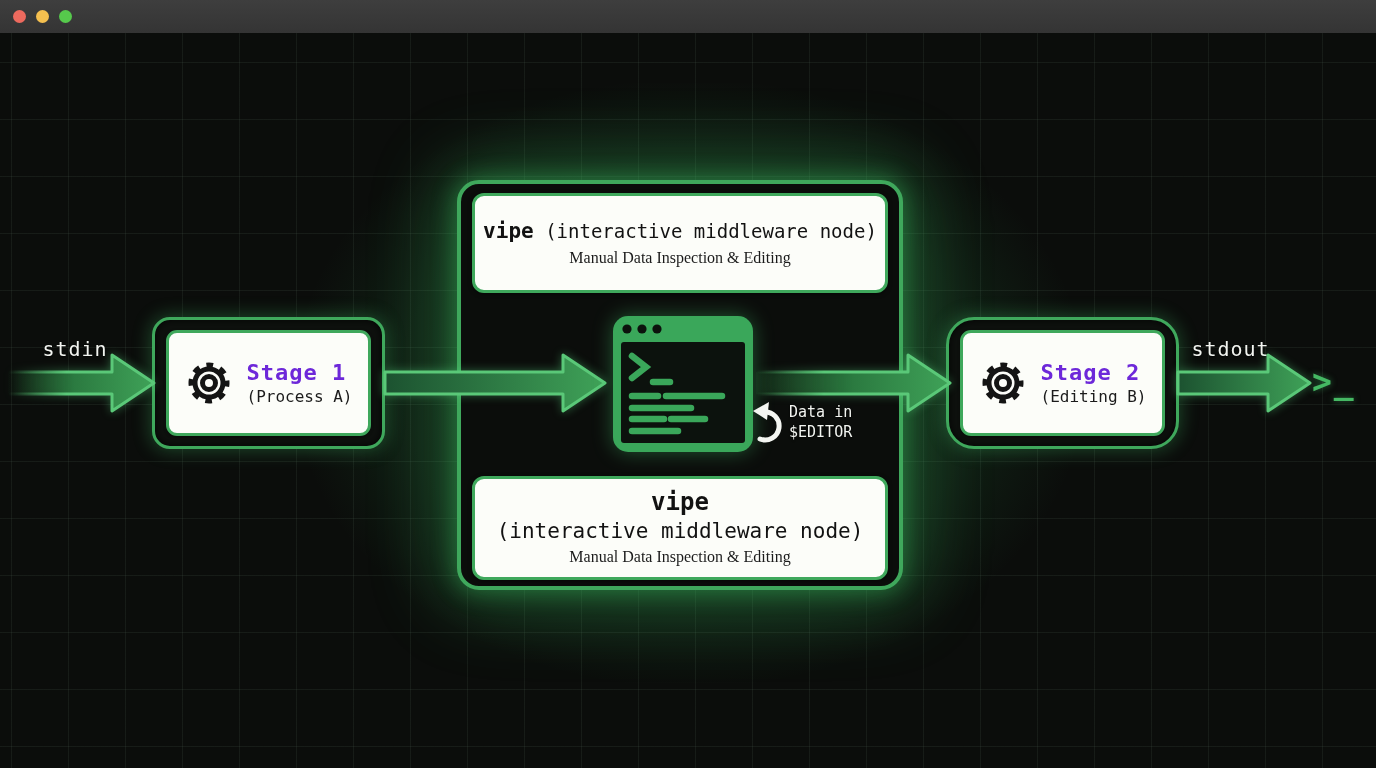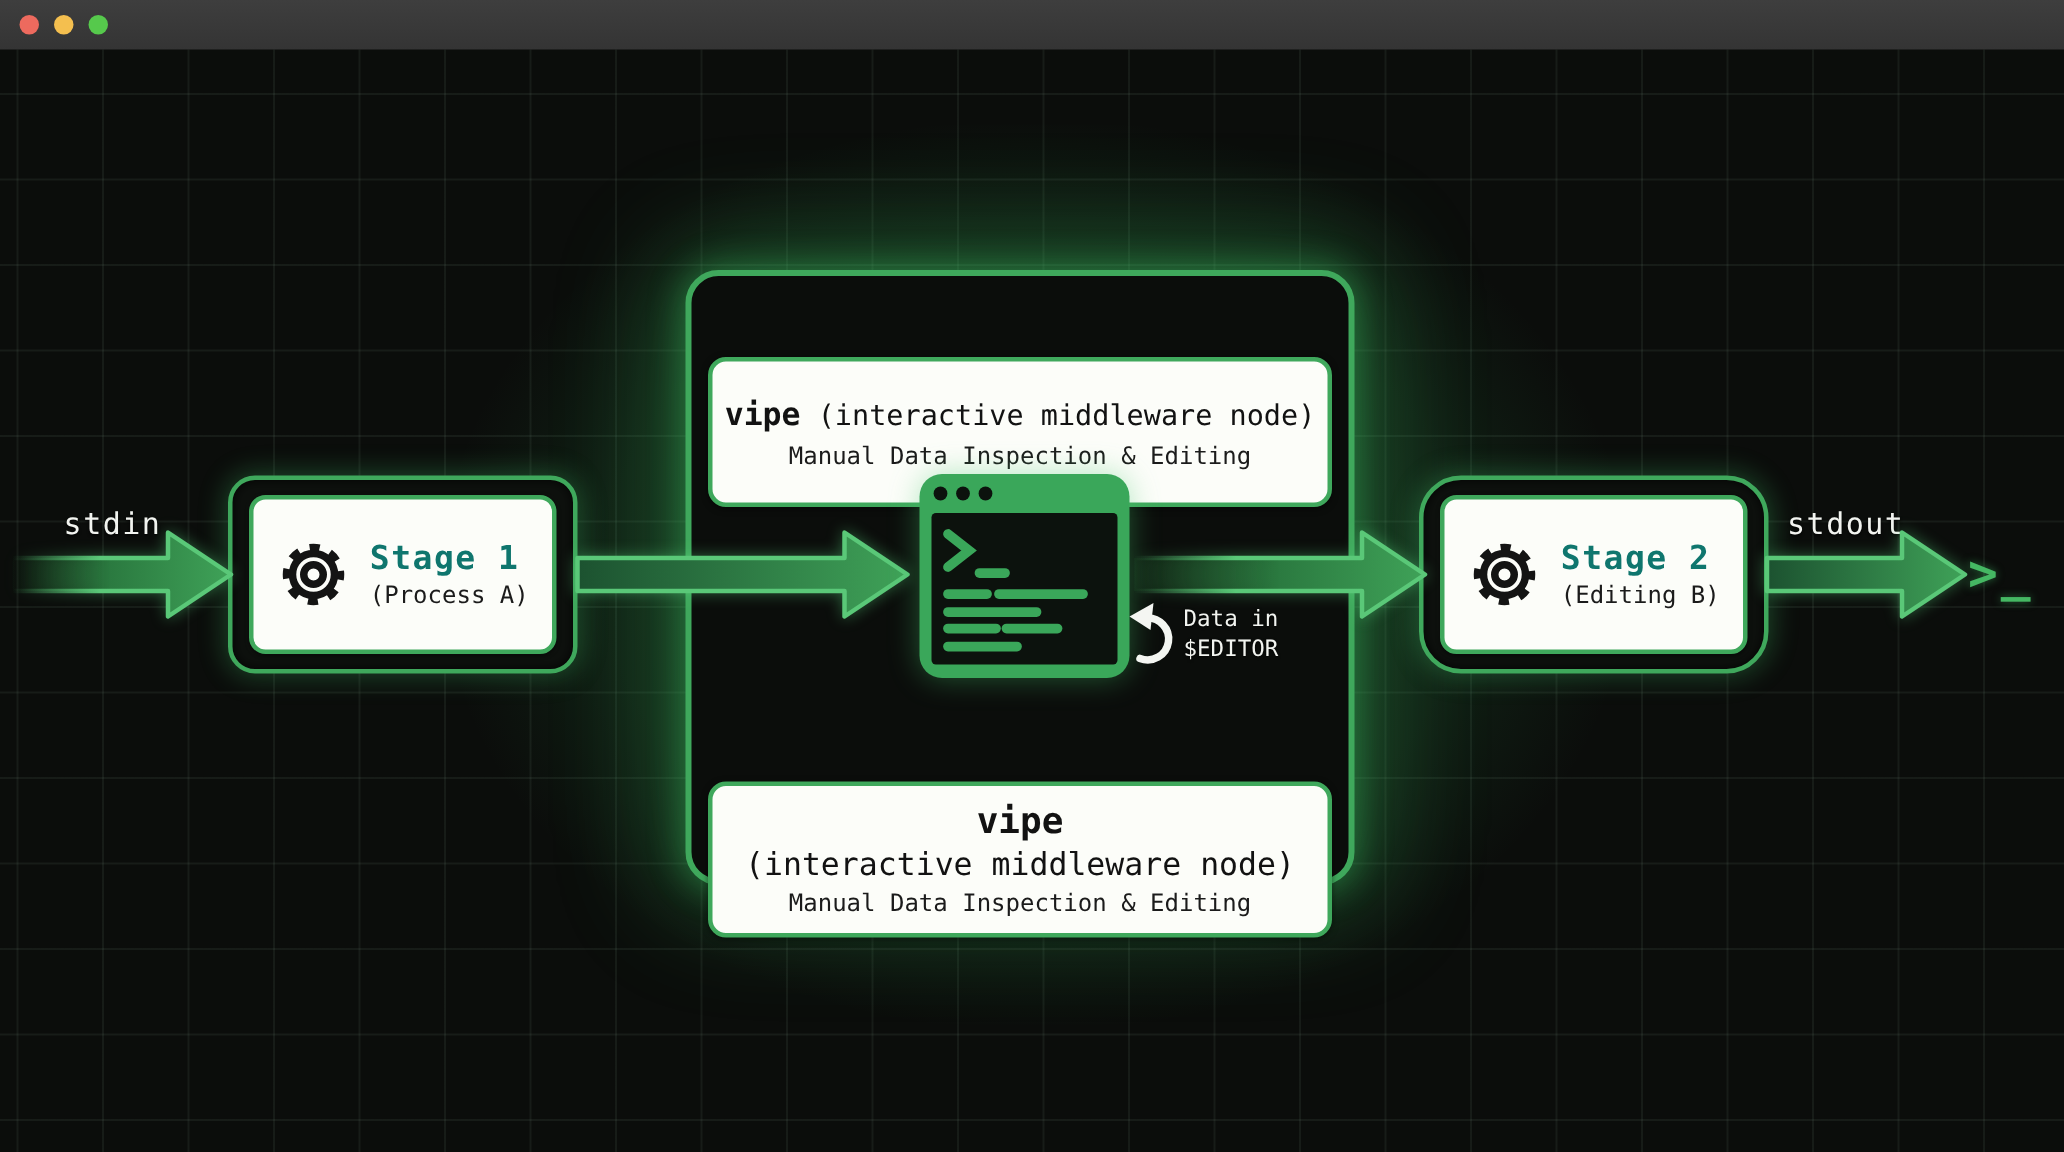--- a/index.html
+++ b/index.html
@@ -45,42 +45,41 @@
     box-shadow:0 0 18px 2px rgba(70,200,110,0.30), inset 0 0 8px rgba(0,0,0,.8);
     z-index:3;
   }
   .stage-card {
     position:absolute; left:11px; top:10px; right:11px; bottom:10px;
     background:#fcfdf9; border:3px solid #3fa85c; border-radius:11px;
     display:flex; align-items:center; justify-content:center; gap:14px;
     box-shadow:0 1px 3px rgba(0,0,0,.45);
   }
   .stage-text { display:flex; flex-direction:column; align-items:flex-start; }
-  .stage-title { font-size:22px; font-weight:bold; color:#0f766e; letter-spacing:1px; line-height:26px;text-align:right; }
+  .stage-title { font-size:22px; font-weight:bold; color:#6d28d9; letter-spacing:1px; line-height:26px;text-align:right; }
   .stage-sub   { font-size:16px; color:#1b1b1b; line-height:21px; }
 
   
   .vipe-shell {
     position:absolute; left:457px; top:147px; width:446px; height:410px;
     background:#0b0d0b; border:4px solid #3fa85c; border-radius:22px;
     box-shadow:0 0 70px 18px rgba(58,190,96,0.30), 0 0 22px 3px rgba(58,190,96,0.40);
     z-index:2;
   }
   .vipe-card {
     position:absolute; left:11px; width:416px;
     background:#fcfdf9; border:3px solid #3fa85c; border-radius:12px;
     display:flex; flex-direction:column; align-items:center; justify-content:center;
     box-shadow:0 1px 4px rgba(0,0,0,.5);
-    margin-top:45px;
   }
   .vipe-card.top { top:9px;  height:100px; }
   .vipe-card.bottom { top:292px; height:104px; }
   .vipe-line1 { font-size:19px; color:#121212; white-space:nowrap; line-height:30px; }
   .vipe-line1 .vname { font-weight:bold; font-size:21px; }
-  .vipe-sub { font-size:16px; color:#1b1b1b; line-height:24px; }
+  .vipe-sub { font-size:16px; color:#1b1b1b; line-height:24px;font-family:Liberation Serif, serif; }
   .vipe-bname { font-weight:bold; font-size:24px; color:#121212; line-height:30px; }
   .vipe-bdesc { font-size:21px; color:#121212; line-height:28px; white-space:nowrap; }
 
   
   .io-label {
     position:absolute; color:#f2f4f0; font-size:20px; letter-spacing:1px;
     text-align:center; z-index:4; text-shadow:0 1px 2px rgba(0,0,0,.8);
   }
   .editor-note {
     position:absolute; left:789px; top:369px; color:#f2f4f0; font-size:15px;

